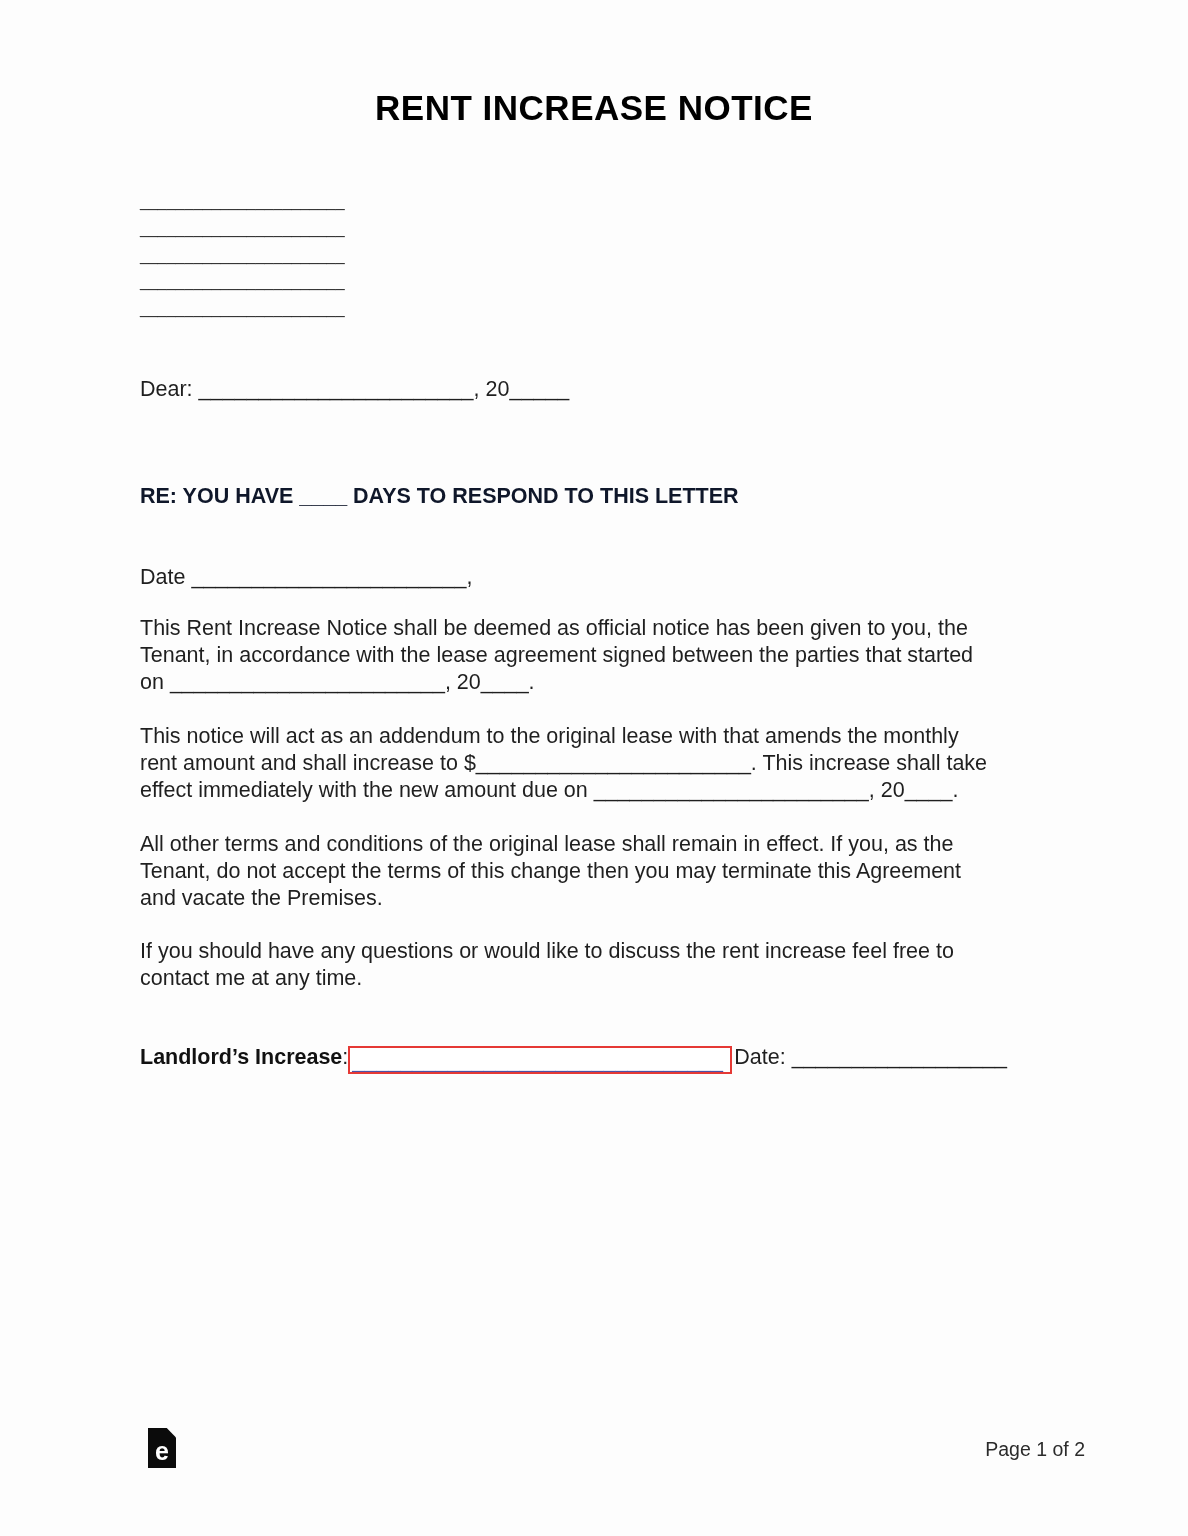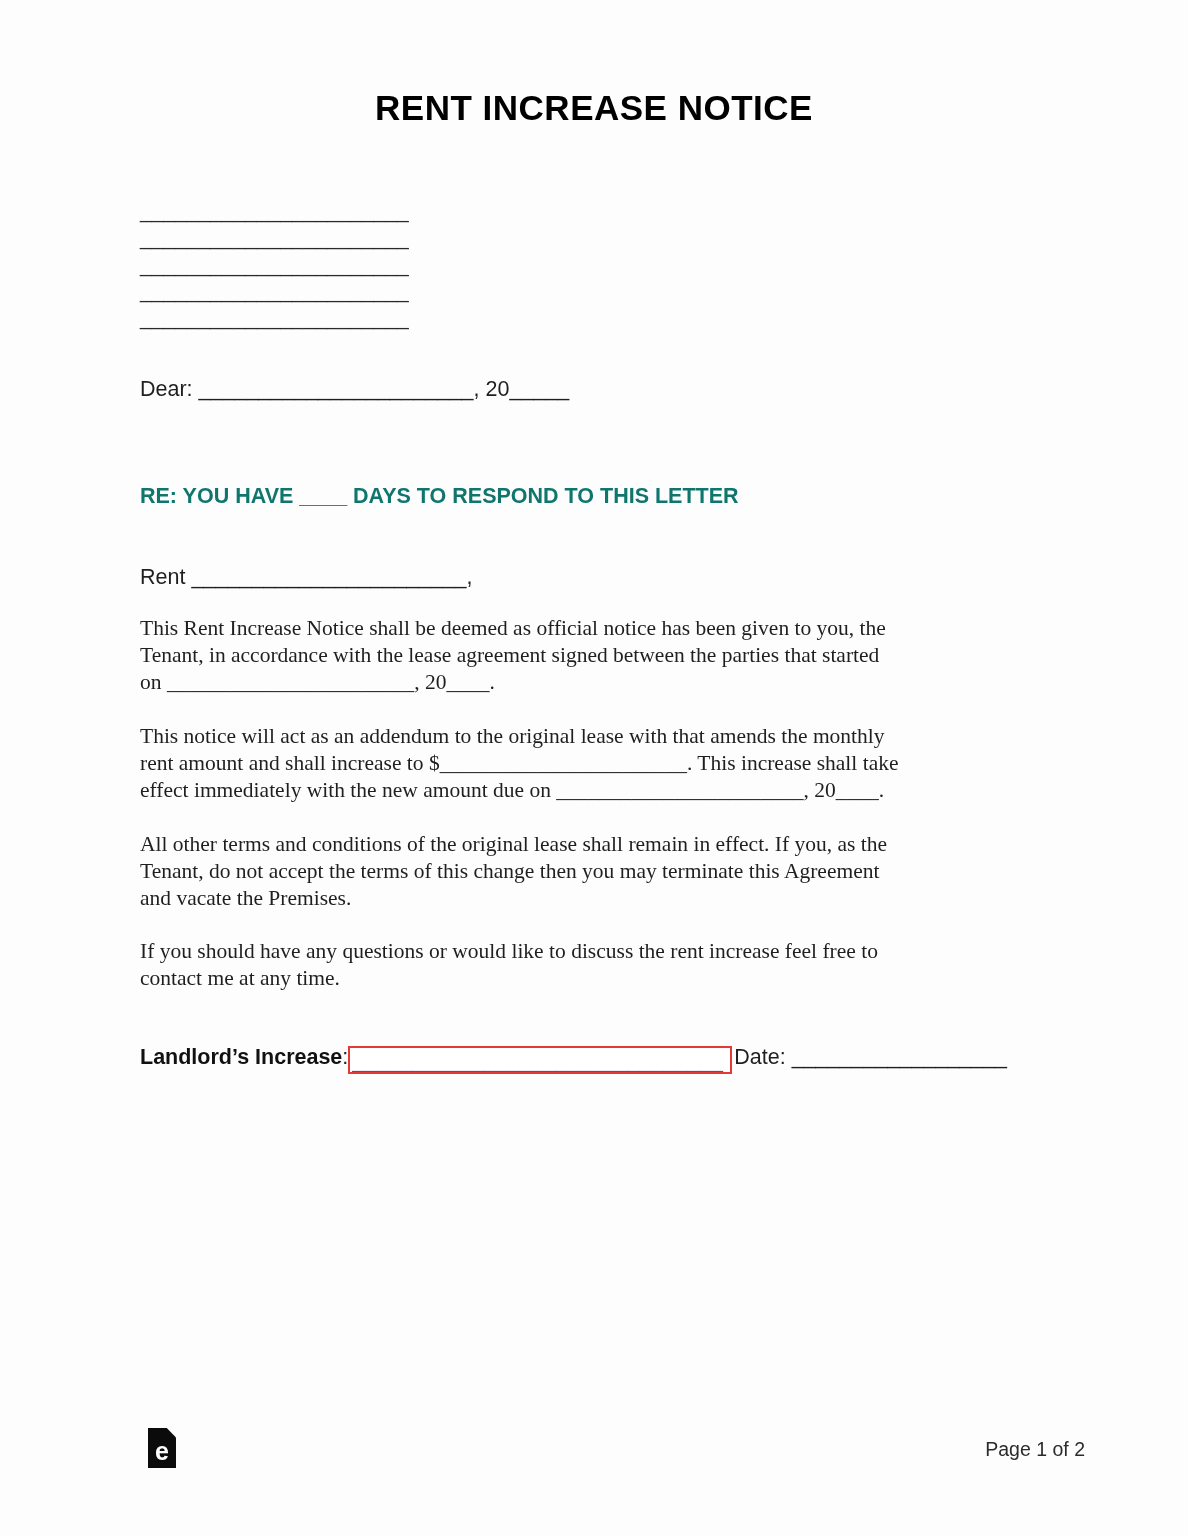--- a/index.html
+++ b/index.html
@@ -24,62 +24,61 @@
     text-align: center;
     font-size: 35px;
     line-height: 40px;
     font-weight: bold;
     letter-spacing: 0.5px;
     color: #000;
     margin: 0;
   }
   .address-block {
     position: absolute;
-    top: 198px;
+    top: 189px;
     left: 140px;
-    font-size: 21px;
+    font-size: 16px;
     line-height: 26.8px;
     white-space: pre-line;
     color: #2a2a2a;
   }
   .date-line {
     position: absolute;
     top: 376px;
     left: 140px;
     font-size: 21.5px;
     line-height: 27px;
     white-space: nowrap;
   }
   .subject-line {
     position: absolute;
     top: 483px;
     left: 140px;
     font-size: 21.5px;
     line-height: 27px;
     font-weight: bold;
     white-space: nowrap;
-    color: #0f766e;
+    color: #0f172a;
   }
   .salutation {
     position: absolute;
     top: 564px;
     left: 140px;
     font-size: 21.5px;
     line-height: 27px;
     white-space: nowrap;
   }
   .para {
     position: absolute;
     left: 140px;
     width: 1000px;
     font-size: 21.5px;
     line-height: 27px;
     white-space: pre-line;
     margin: 0;
-    font-family: Liberation Serif, serif;
   }
   .para-1 { top: 615px; }
   .para-2 { top: 723px; }
   .para-3 { top: 831px; }
   .para-4 { top: 938px; }
   .sig-row {
     position: absolute;
     top: 1044px;
     left: 140px;
     display: flex;
@@ -152,21 +151,21 @@
   <div class="address-block">_______________________
 _______________________
 _______________________
 _______________________
 _______________________</div>
 
   <div class="date-line">Dear: _______________________, 20_____</div>
 
   <div class="subject-line">RE: YOU HAVE ____ DAYS TO RESPOND TO THIS LETTER</div>
 
-  <div class="salutation">Rent _______________________,</div>
+  <div class="salutation">Date _______________________,</div>
 
   <p class="para para-1">This Rent Increase Notice shall be deemed as official notice has been given to you, the
 Tenant, in accordance with the lease agreement signed between the parties that started
 on _______________________, 20____.</p>
 
   <p class="para para-2">This notice will act as an addendum to the original lease with that amends the monthly
 rent amount and shall increase to $_______________________. This increase shall take
 effect immediately with the new amount due on _______________________, 20____.</p>
 
   <p class="para para-4">If you should have any questions or would like to discuss the rent increase feel free to

